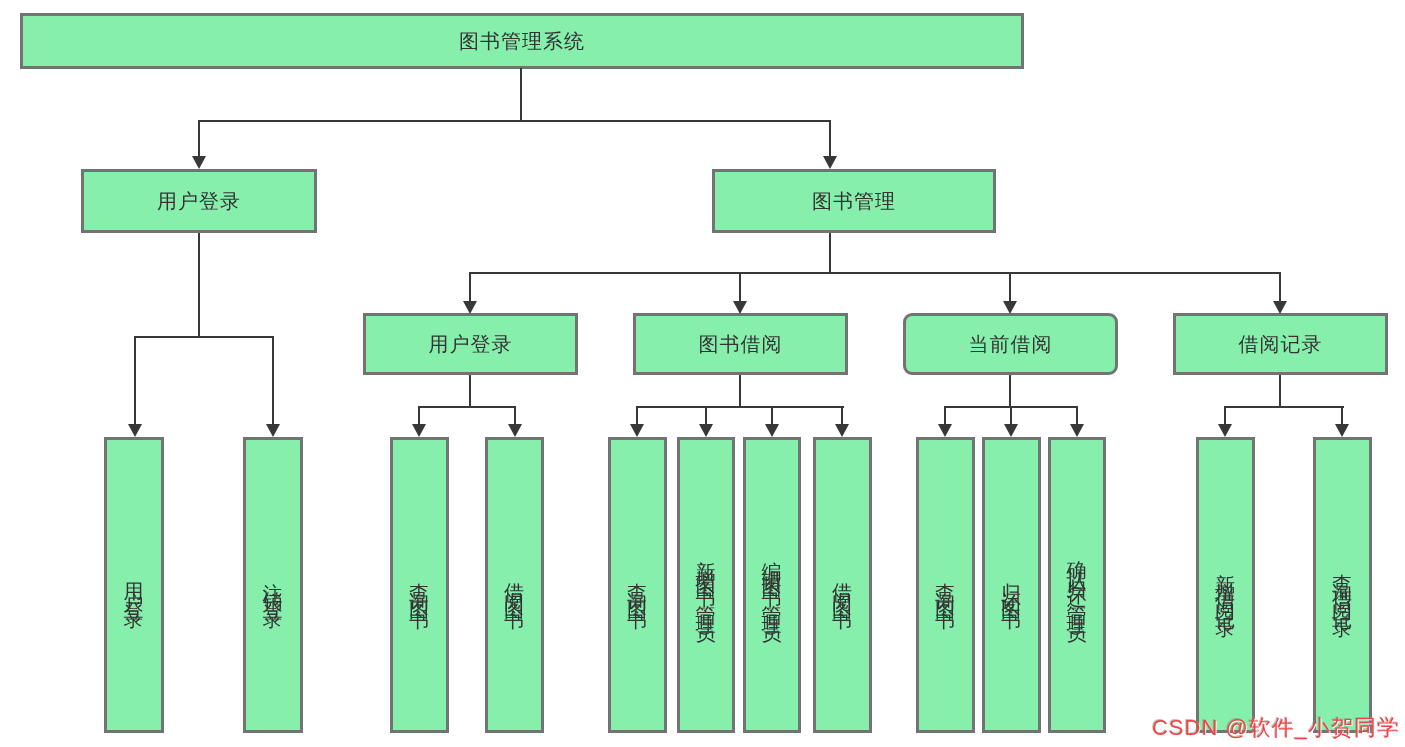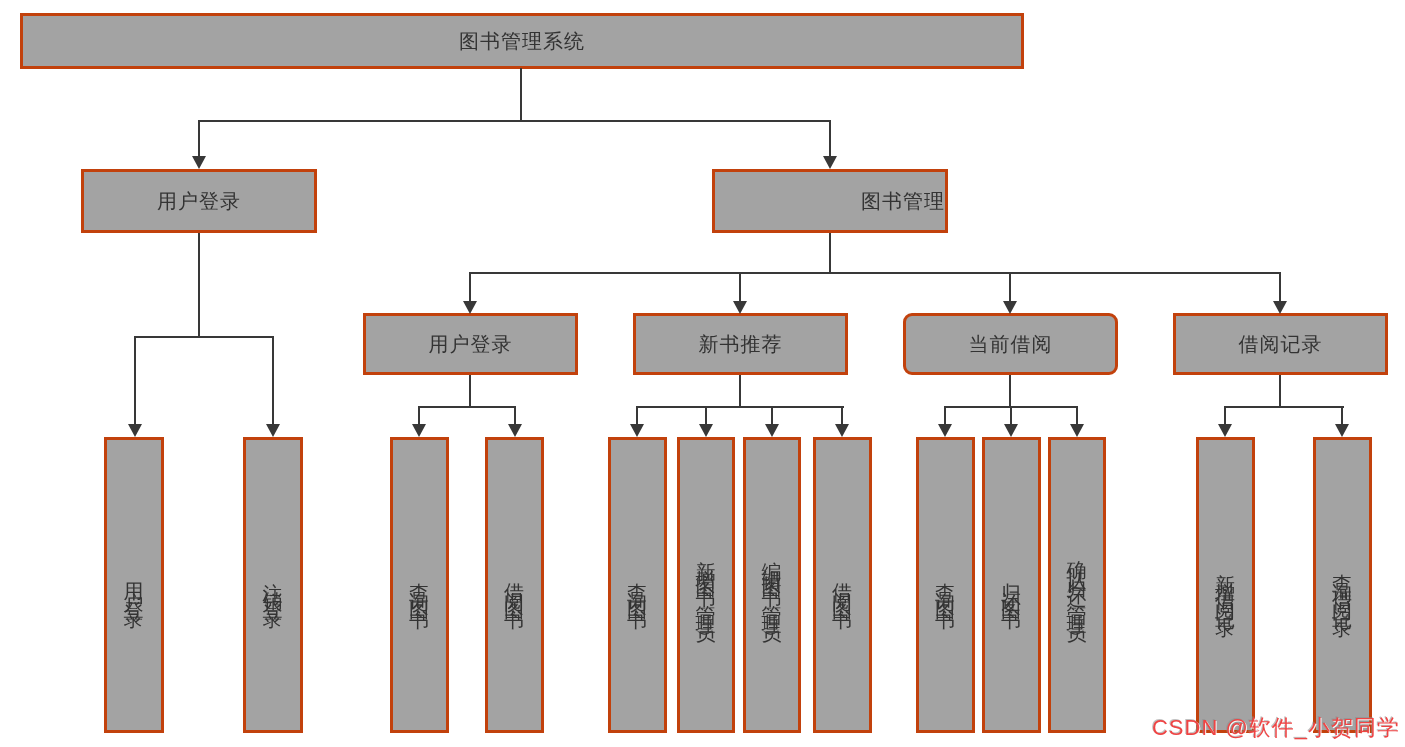--- a/index.html
+++ b/index.html
@@ -1,22 +1,22 @@
 <!DOCTYPE html>
 <html><head>
 <meta charset="utf-8">
 <style>
   html,body{margin:0;padding:0;background:#ffffff;}
   .canvas{
     position:relative;width:1405px;height:747px;background:#ffffff;overflow:hidden;
     font-family:"Liberation Sans","DejaVu Sans",sans-serif;color:#333333;
   }
   .node{
-    position:absolute;box-sizing:border-box;background:#a3a3a3;
-    border:3px solid #c2410c;display:flex;align-items:center;justify-content:center;
+    position:absolute;box-sizing:border-box;background:#86efac;
+    border:3px solid #737373;display:flex;align-items:center;justify-content:center;
     font-size:20px;letter-spacing:1px;color:#333333;
   }
   .leaf span{
     writing-mode:vertical-rl;text-orientation:mixed;
     letter-spacing:9px;line-height:1;font-size:20px;white-space:nowrap;
   }
   .line{position:absolute;background:#383838;}
   .vline{width:2px;}
   .hline{height:2px;}
   .arrowhead{
@@ -35,29 +35,29 @@
 
 <div class="canvas">
 
   <div class="node" style="left:20px;top:13px;width:1004px;height:56px;">
     <span>图书管理系统</span>
   </div>
 
   <div class="node" style="left:81px;top:169px;width:236px;height:64px;">
     <span>用户登录</span>
   </div>
-  <div class="node" style="left:712px;top:169px;width:236px;height:64px;justify-content:flex-end;">
+  <div class="node" style="left:712px;top:169px;width:284px;height:64px;">
     <span>图书管理</span>
   </div>
 
   <div class="node" style="left:363px;top:313px;width:215px;height:62px;">
     <span>用户登录</span>
   </div>
   <div class="node" style="left:633px;top:313px;width:215px;height:62px;">
-    <span>新书推荐</span>
+    <span>图书借阅</span>
   </div>
   <div class="node" style="left:903px;top:313px;width:215px;height:62px;border-radius:9px;">
     <span>当前借阅</span>
   </div>
   <div class="node" style="left:1173px;top:313px;width:215px;height:62px;">
     <span>借阅记录</span>
   </div>
 
   <div class="node leaf" style="left:104px;top:437px;width:60px;height:296px;">
     <span>用户登录</span>

